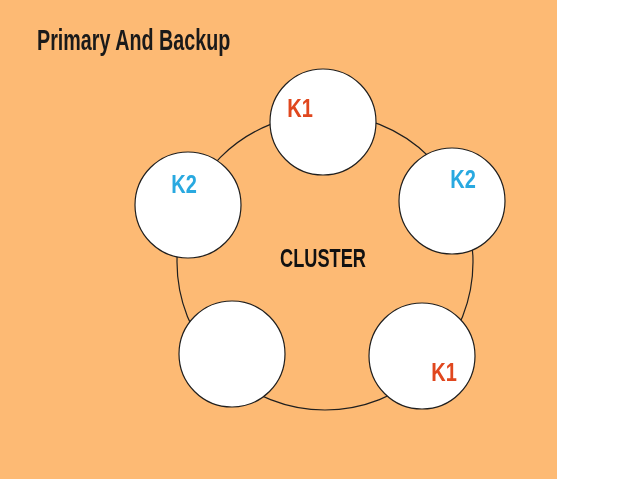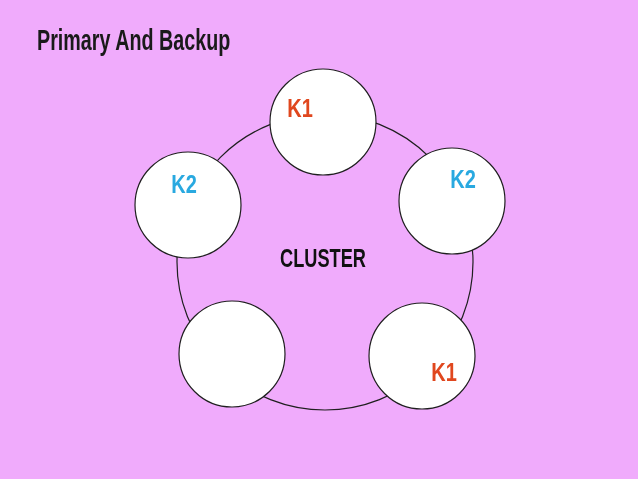--- a/index.html
+++ b/index.html
@@ -2,23 +2,23 @@
 <html><head>
 <meta charset="utf-8">
 <style>
   html, body {
     margin: 0;
     padding: 0;
     background: #ffffff;
   }
   .stage {
     position: relative;
-    width: 638px;
+    width: 557px;
     height: 479px;
-    background: #f0abfc;
+    background: #fdba74;
     overflow: hidden;
     font-family: "Liberation Sans", sans-serif;
   }
   .slide-title {
     position: absolute;
     left: 37px;
     top: 26px;
     margin: 0;
     font-size: 29px;
     font-weight: bold;

